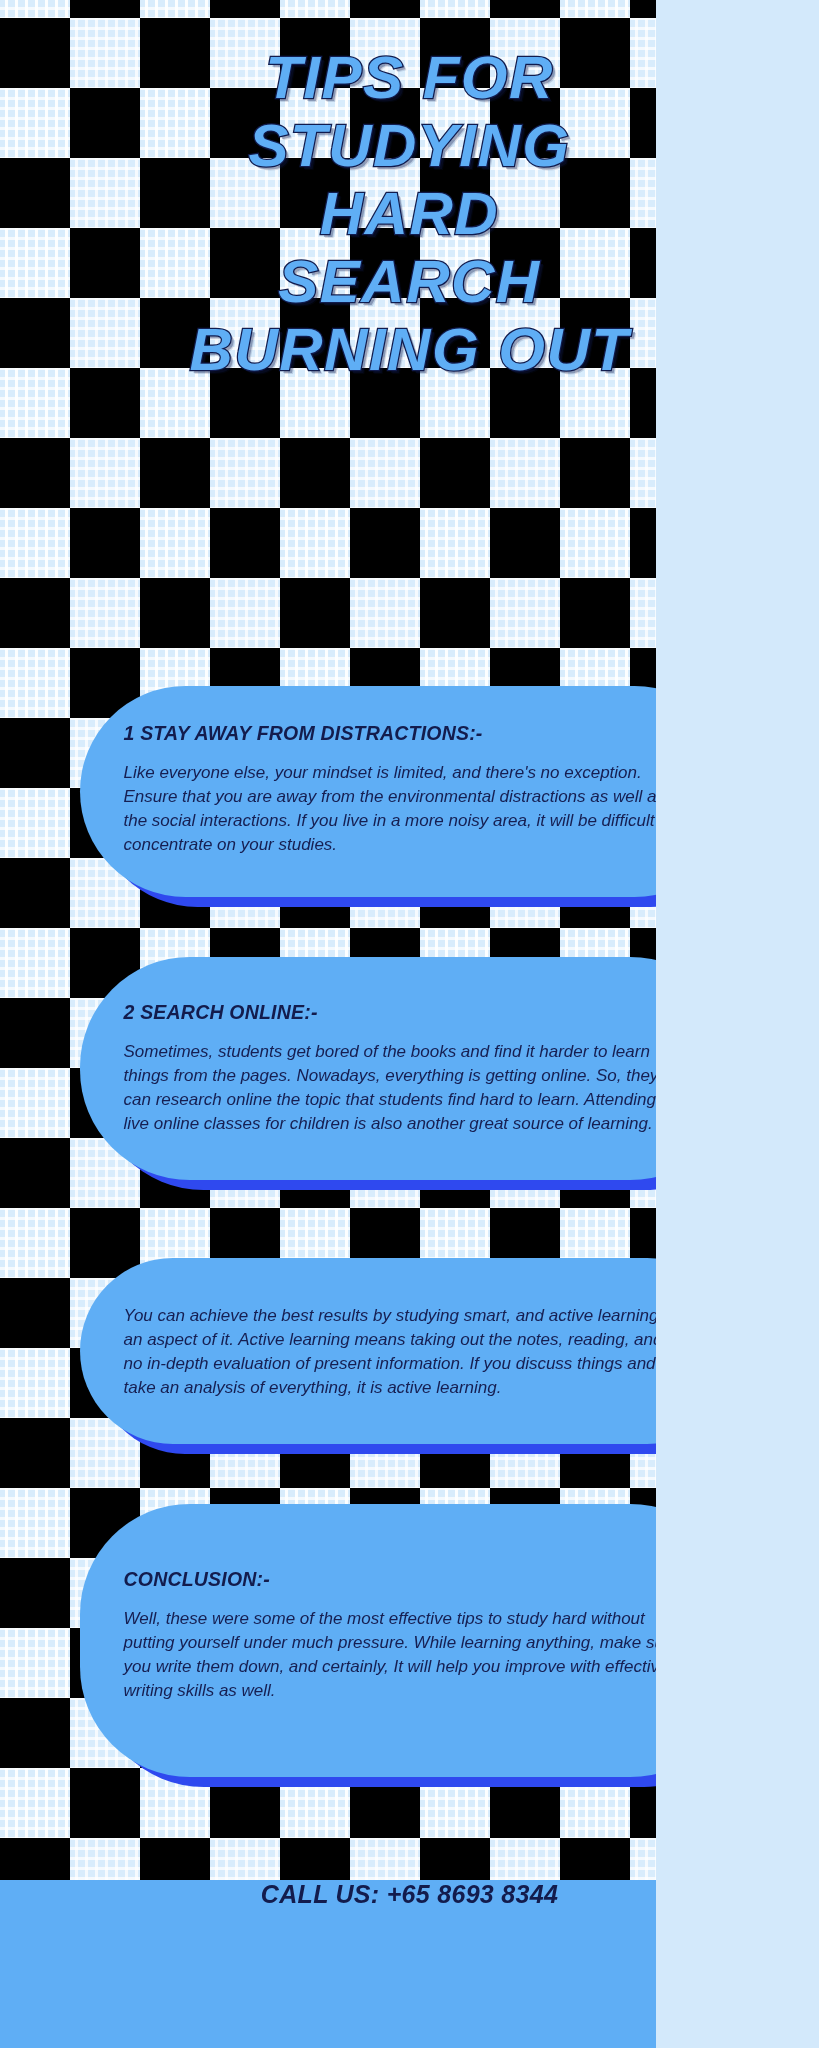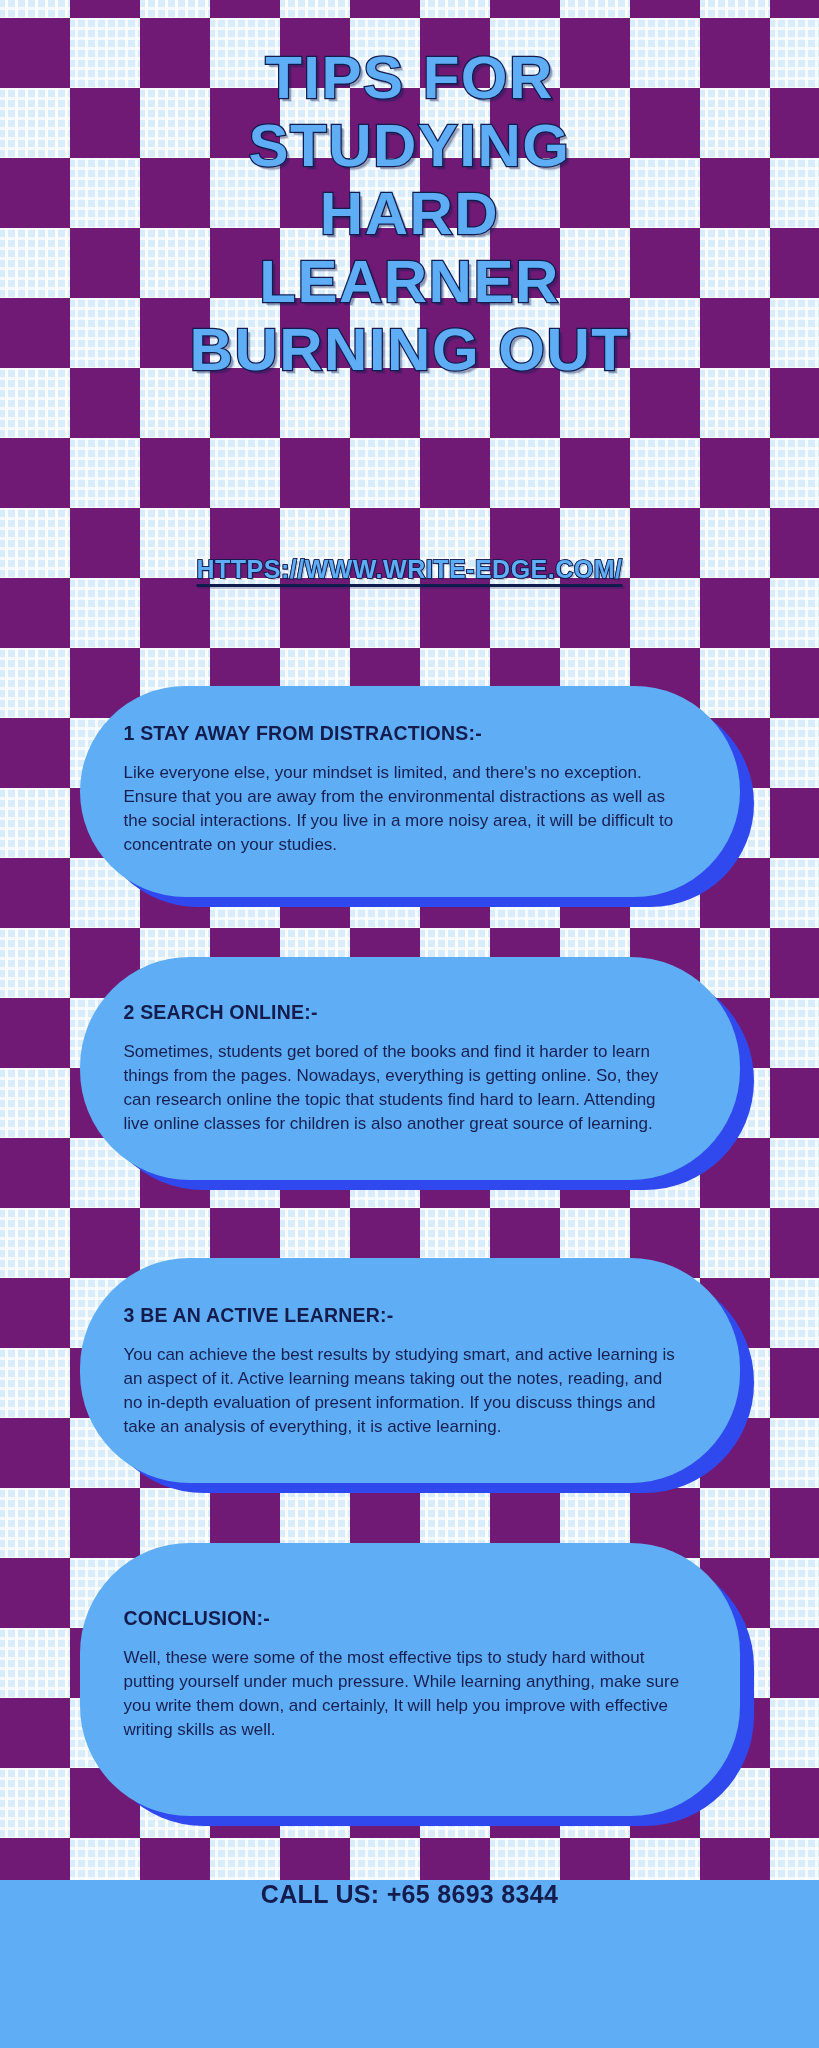--- a/index.html
+++ b/index.html
@@ -12,24 +12,25 @@
     font-family: "Liberation Sans", sans-serif;
     overflow: hidden;
     position: relative;
     background: #d3e9fb;
   }
 
   
   .page {
     position: absolute;
     inset: 0;
-    width: 819px;
+    width: 656px;
     height: 2048px;
-    background-color: #701a75;
+    background-color: #000000;
     overflow: hidden;
+    font-style: italic;
   }
   .weave {
     position: absolute;
     inset: 0;
     background-color: #d8ecfc;
     background-image:
       repeating-linear-gradient(0deg,
         rgba(255,255,255,0.75) 0px, rgba(255,255,255,0.75) 3px,
         rgba(255,255,255,0.0) 3px, rgba(255,255,255,0.0) 10px),
       repeating-linear-gradient(90deg,
@@ -196,27 +197,24 @@
 <body>
 
 <div class="page">
   <div class="weave"></div>
   <div class="weave2"></div>
 
   <div class="header">
     <span class="title-line">TIPS FOR</span>
     <span class="title-line">STUDYING</span>
     <span class="title-line">HARD</span>
-    <span class="title-line">LEARNER</span>
+    <span class="title-line">SEARCH</span>
     <span class="title-line">BURNING OUT</span>
   </div>
 
-  <div class="url-wrap">
-    <span class="url-link">HTTPS://WWW.WRITE-EDGE.COM/</span>
-  </div>
 
   <div class="cards">
 
     <div class="card-wrap c1">
       <div class="card-shadow"></div>
       <div class="card">
         <p class="card-heading">1 STAY AWAY FROM DISTRACTIONS:-</p>
         <p class="card-body">Like everyone else, your mindset is limited, and there's no exception. Ensure that you are away from the environmental distractions as well as the social interactions. If you live in a more noisy area, it will be difficult to concentrate on your studies.</p>
       </div>
     </div>
@@ -225,21 +223,20 @@
       <div class="card-shadow"></div>
       <div class="card">
         <p class="card-heading">2 SEARCH ONLINE:-</p>
         <p class="card-body">Sometimes, students get bored of the books and find it harder to learn things from the pages. Nowadays, everything is getting online. So, they can research online the topic that students find hard to learn. Attending live online classes for children is also another great source of learning.</p>
       </div>
     </div>
 
     <div class="card-wrap c3">
       <div class="card-shadow"></div>
       <div class="card">
-        <p class="card-heading">3 BE AN ACTIVE LEARNER:-</p>
         <p class="card-body">You can achieve the best results by studying smart, and active learning is an aspect of it. Active learning means taking out the notes, reading, and no in-depth evaluation of present information. If you discuss things and take an analysis of everything, it is active learning.</p>
       </div>
     </div>
 
     <div class="card-wrap c4">
       <div class="card-shadow"></div>
       <div class="card">
         <p class="card-heading">CONCLUSION:-</p>
         <p class="card-body">Well, these were some of the most effective tips to study hard without putting yourself under much pressure. While learning anything, make sure you write them down, and certainly, It will help you improve with effective writing skills as well.</p>
       </div>

